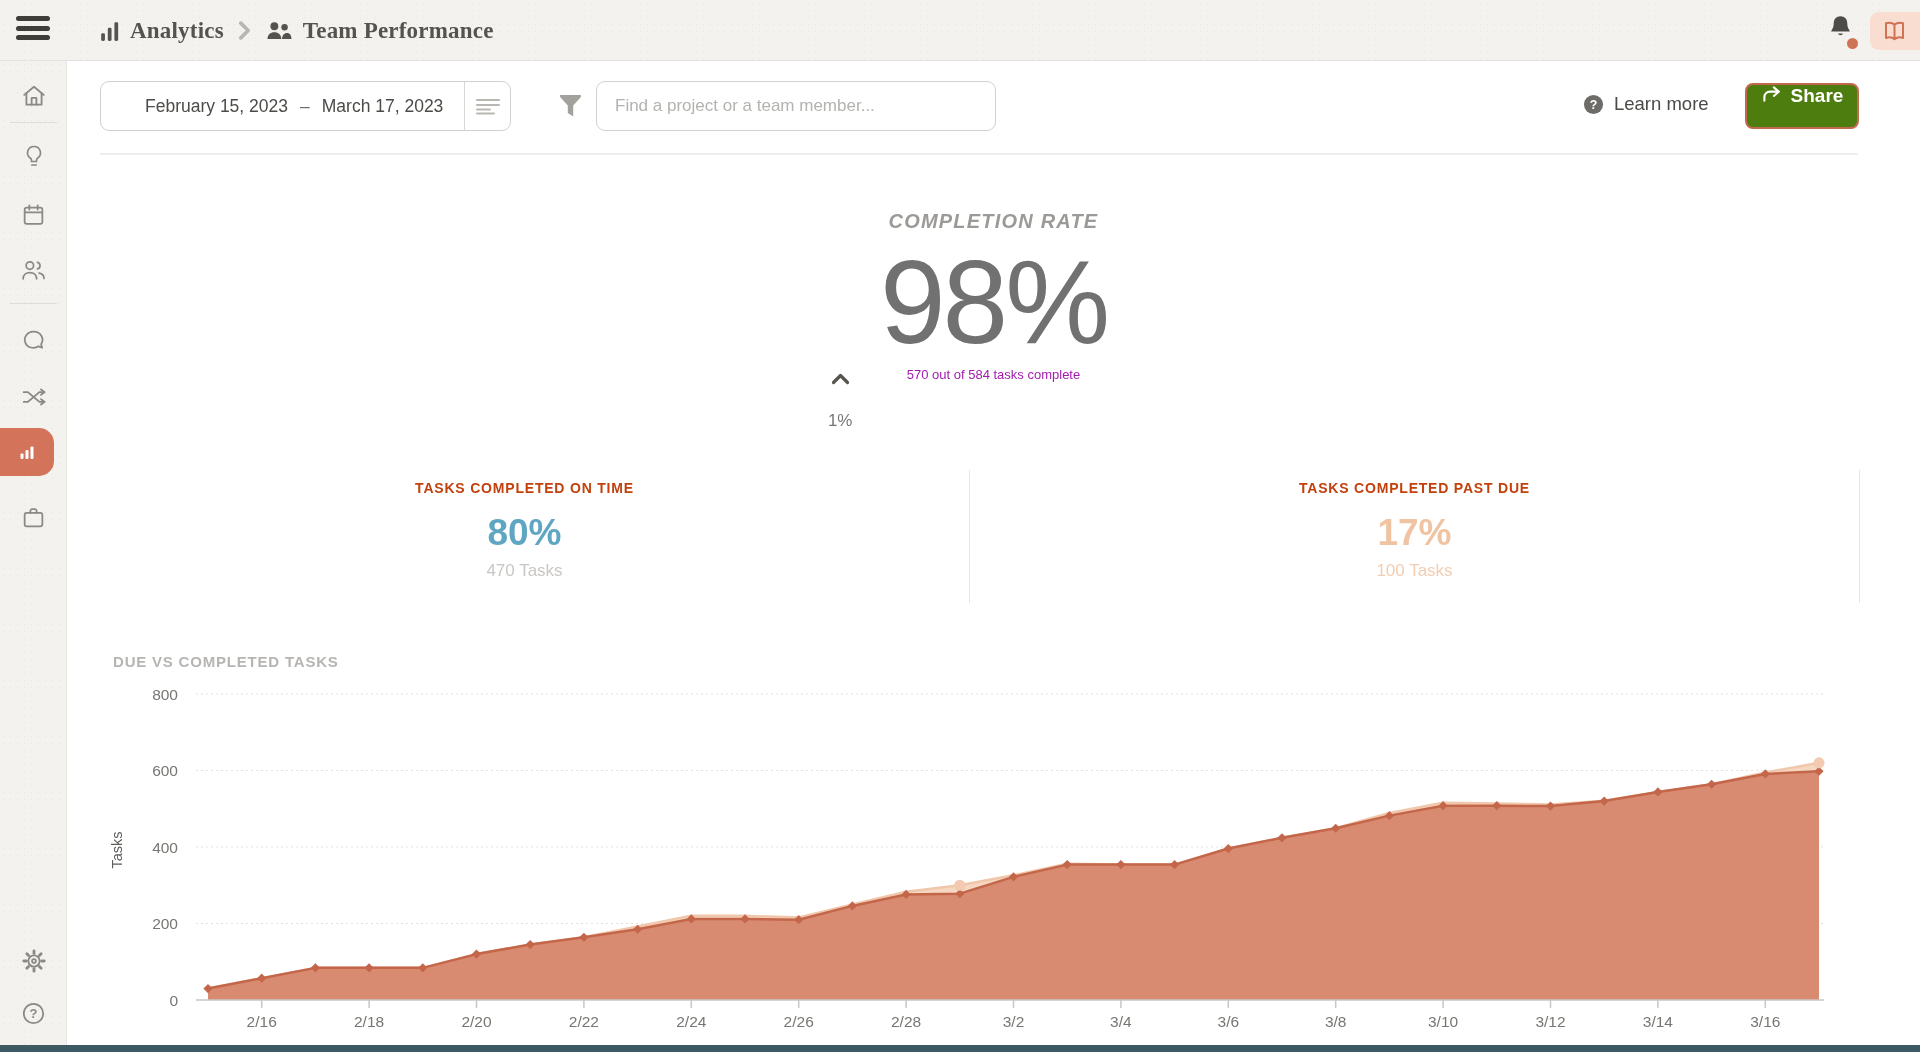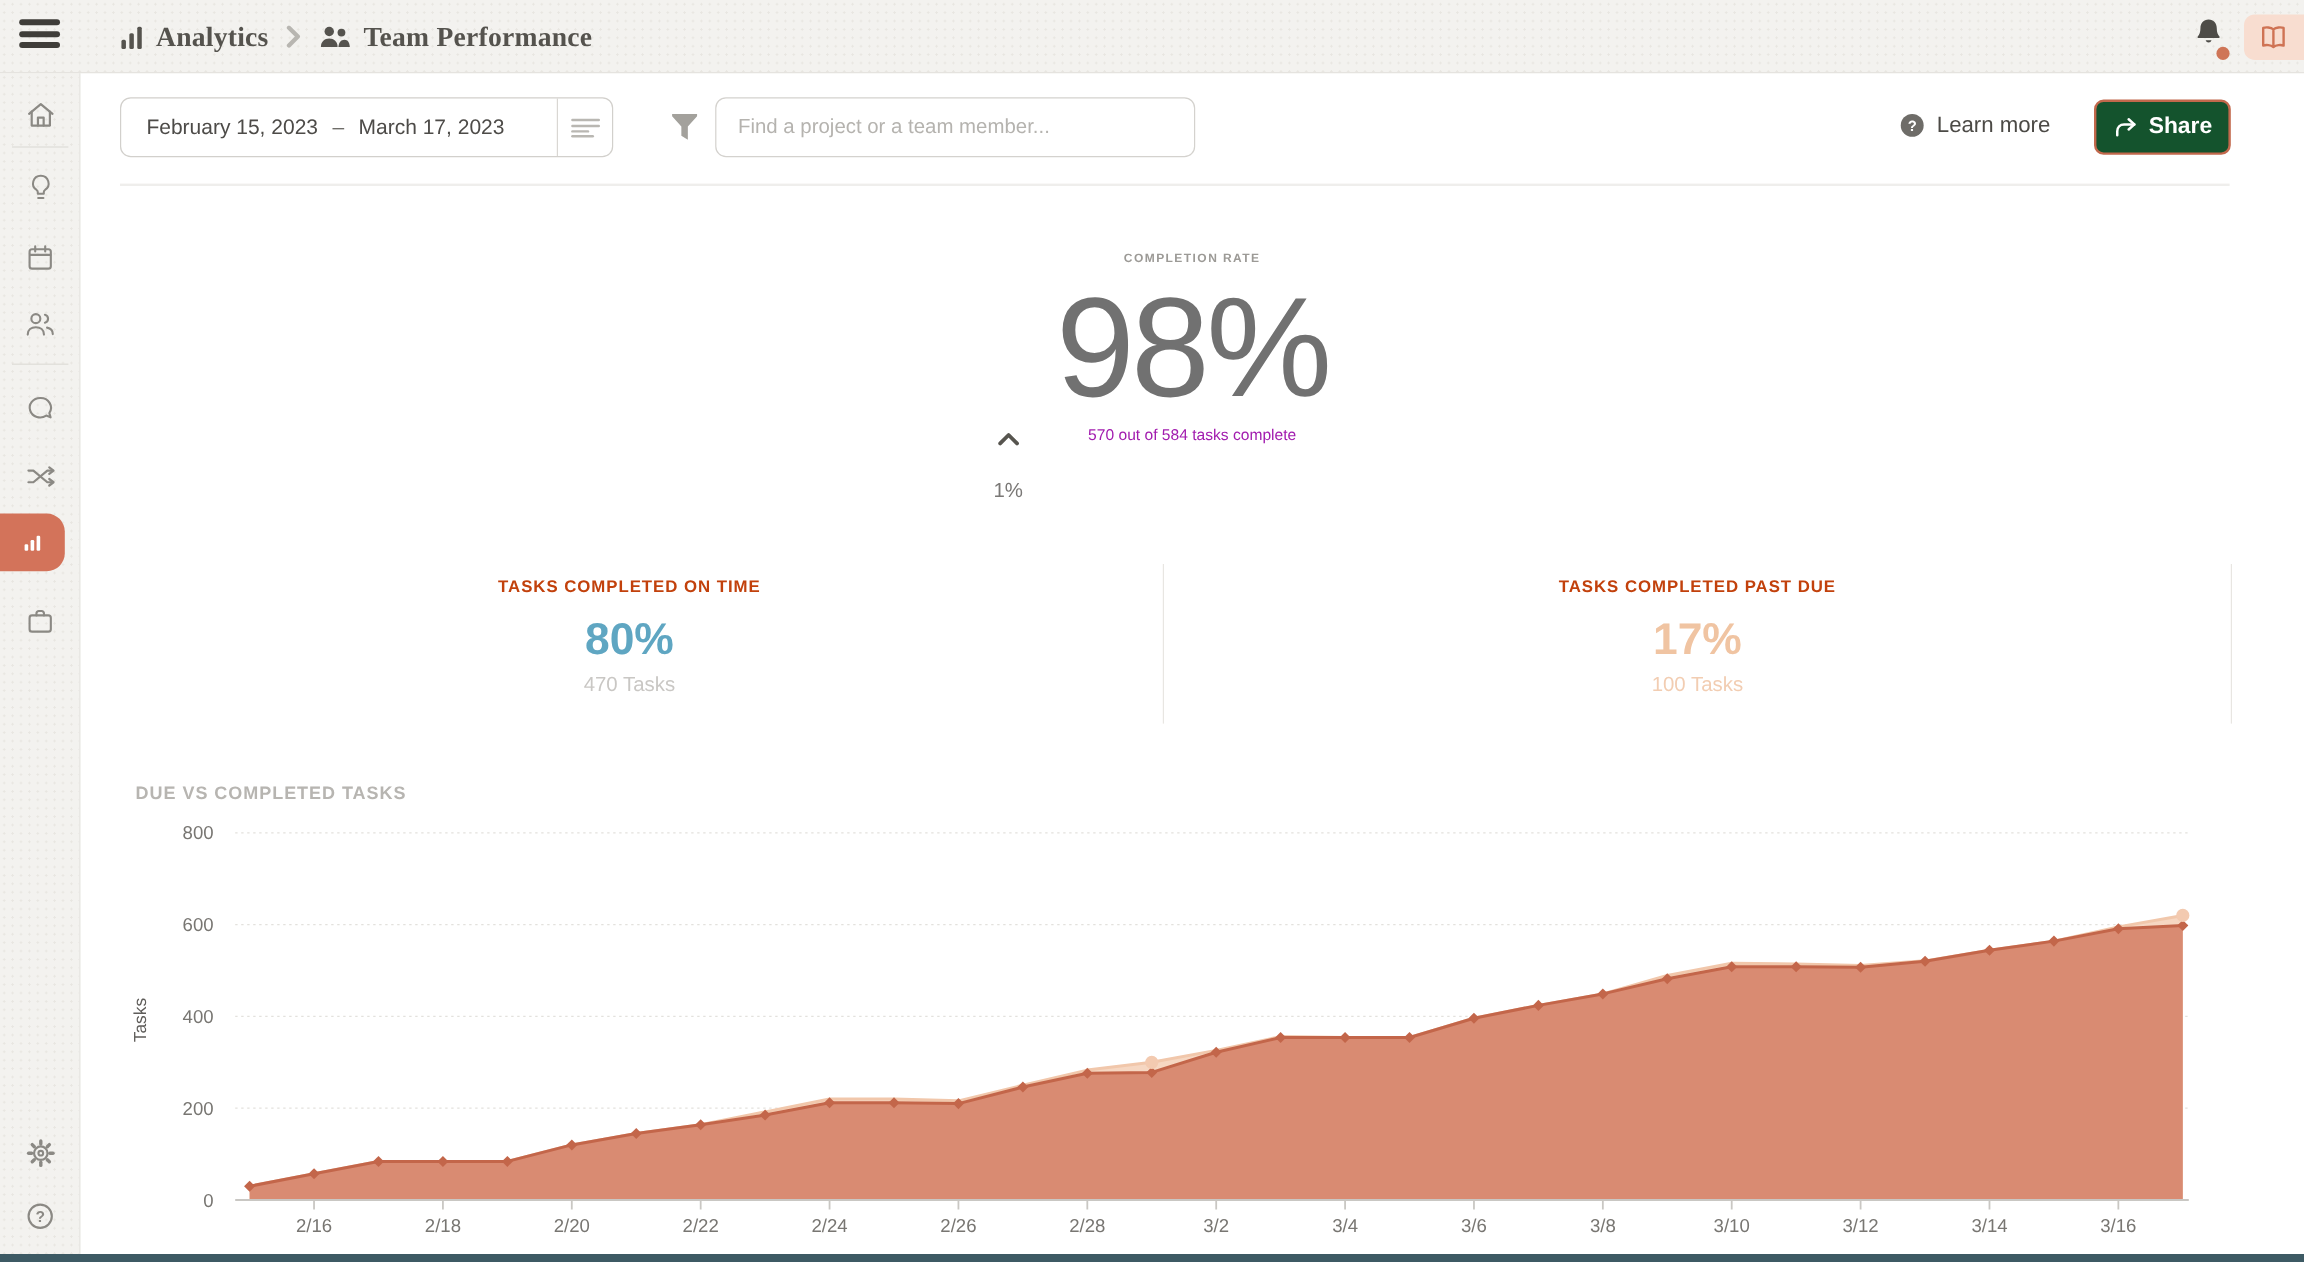--- a/index.html
+++ b/index.html
@@ -23,35 +23,35 @@
   .bell-wrap{position:relative;margin-right:16px;cursor:pointer;}
   .bell-dot{position:absolute;right:-4px;bottom:-2px;width:11px;height:11px;border-radius:50%;background:#cf7557;}
   .book-pill{width:50px;height:38px;background:#f8ddd0;border-radius:9px 0 0 9px;display:flex;align-items:center;justify-content:flex-start;padding-left:11px;cursor:pointer;}
   
   .sidebar{position:absolute;left:0;top:61px;width:67px;height:984px;border-right:1px solid #e7e5e1;z-index:4;}
   .side-item{position:absolute;left:0;width:67px;height:40px;display:flex;align-items:center;justify-content:center;cursor:pointer;}
   .side-div{position:absolute;left:10px;width:47px;border-top:1px solid #dedcd7;}
   .side-active{position:absolute;left:0;top:367px;width:54px;height:48px;background:#d3735a;border-radius:0 15px 15px 0;display:flex;align-items:center;justify-content:center;cursor:pointer;}
   
   .toolbar-sep{position:absolute;left:100px;top:153px;width:1758px;border-top:2px solid #efeeec;}
-  .date-control{position:absolute;left:100px;top:81px;width:411px;height:50px;background:#fff;border:1.5px solid #d2d0cc;border-radius:9px;display:flex;align-items:center;cursor:pointer;}
+  .date-control{position:absolute;left:100px;top:81px;width:411px;height:50px;background:#fff;border:1.5px solid #d2d0cc;border-radius:9px;display:flex;align-items:center;cursor:pointer;padding-left:23px;}
   .date-text{padding-left:21px;font-size:17.5px;color:#4d4b48;white-space:nowrap;}
   .date-dash{padding:0 12px;color:#6f6d69;}
   .date-presets{margin-left:auto;width:46px;height:100%;border-left:1.5px solid #d9d7d3;display:flex;align-items:center;justify-content:center;}
   .funnel{position:absolute;left:558px;top:93px;cursor:pointer;}
   .search-box{position:absolute;left:596px;top:81px;width:400px;height:50px;}
   .search-box input{width:100%;height:100%;border:1.5px solid #d4d2ce;border-radius:9px;padding:0 18px;font-size:17px;font-family:"Liberation Sans",sans-serif;color:#4d4b48;outline:none;}
   .search-box input::placeholder{color:#b5b3af;}
   .learn-more{position:absolute;left:1583px;top:93px;display:flex;align-items:center;gap:10px;cursor:pointer;}
   .learn-more span{font-size:18.5px;color:#4c4a46;}
-  .share-btn{position:absolute;left:1745px;top:83px;width:114px;height:46px;background:#14532d;border:2px solid #c2684c;border-radius:8px;display:flex;align-items:center;justify-content:center;gap:9px;cursor:pointer;}
+  .share-btn{position:absolute;left:1745px;top:83px;width:114px;height:46px;background:#4d7c0f;border:2px solid #c2684c;border-radius:8px;display:flex;align-items:flex-start;justify-content:center;gap:9px;cursor:pointer;}
   .share-btn span{color:#fff;font-size:19px;font-weight:bold;}
   
   .completion{position:absolute;left:67px;top:210px;width:1853px;text-align:center;}
-  .comp-title{font-size:10px;font-weight:bold;letter-spacing:1.2px;color:#9c9a96;}
+  .comp-title{font-size:20px;font-weight:bold;letter-spacing:1.2px;color:#9c9a96;font-style:italic;}
   .comp-value{position:relative;display:inline-block;margin-top:8px;font-size:118px;color:#717171;letter-spacing:-3px;line-height:1.05;}
   .comp-delta{position:absolute;left:-52px;top:42px;text-align:center;letter-spacing:0;}
   .comp-delta .pct{display:block;margin-top:5px;font-size:17px;color:#7a7876;}
   .comp-sub{margin-top:2px;font-size:13px;color:#a21caf;}
   
   .stats{position:absolute;left:80px;top:470px;width:1780px;display:flex;}
   .stat-col{flex:1;text-align:center;padding:10px 0 22px 0;}
   .stat-col.mid{border-left:1px solid #e8e6e2;border-right:1px solid #e8e6e2;}
   .stat-label{font-size:14px;font-weight:bold;letter-spacing:.8px;color:#c2410c;}
   .stat-value{margin-top:16px;font-size:37px;font-weight:bold;}

